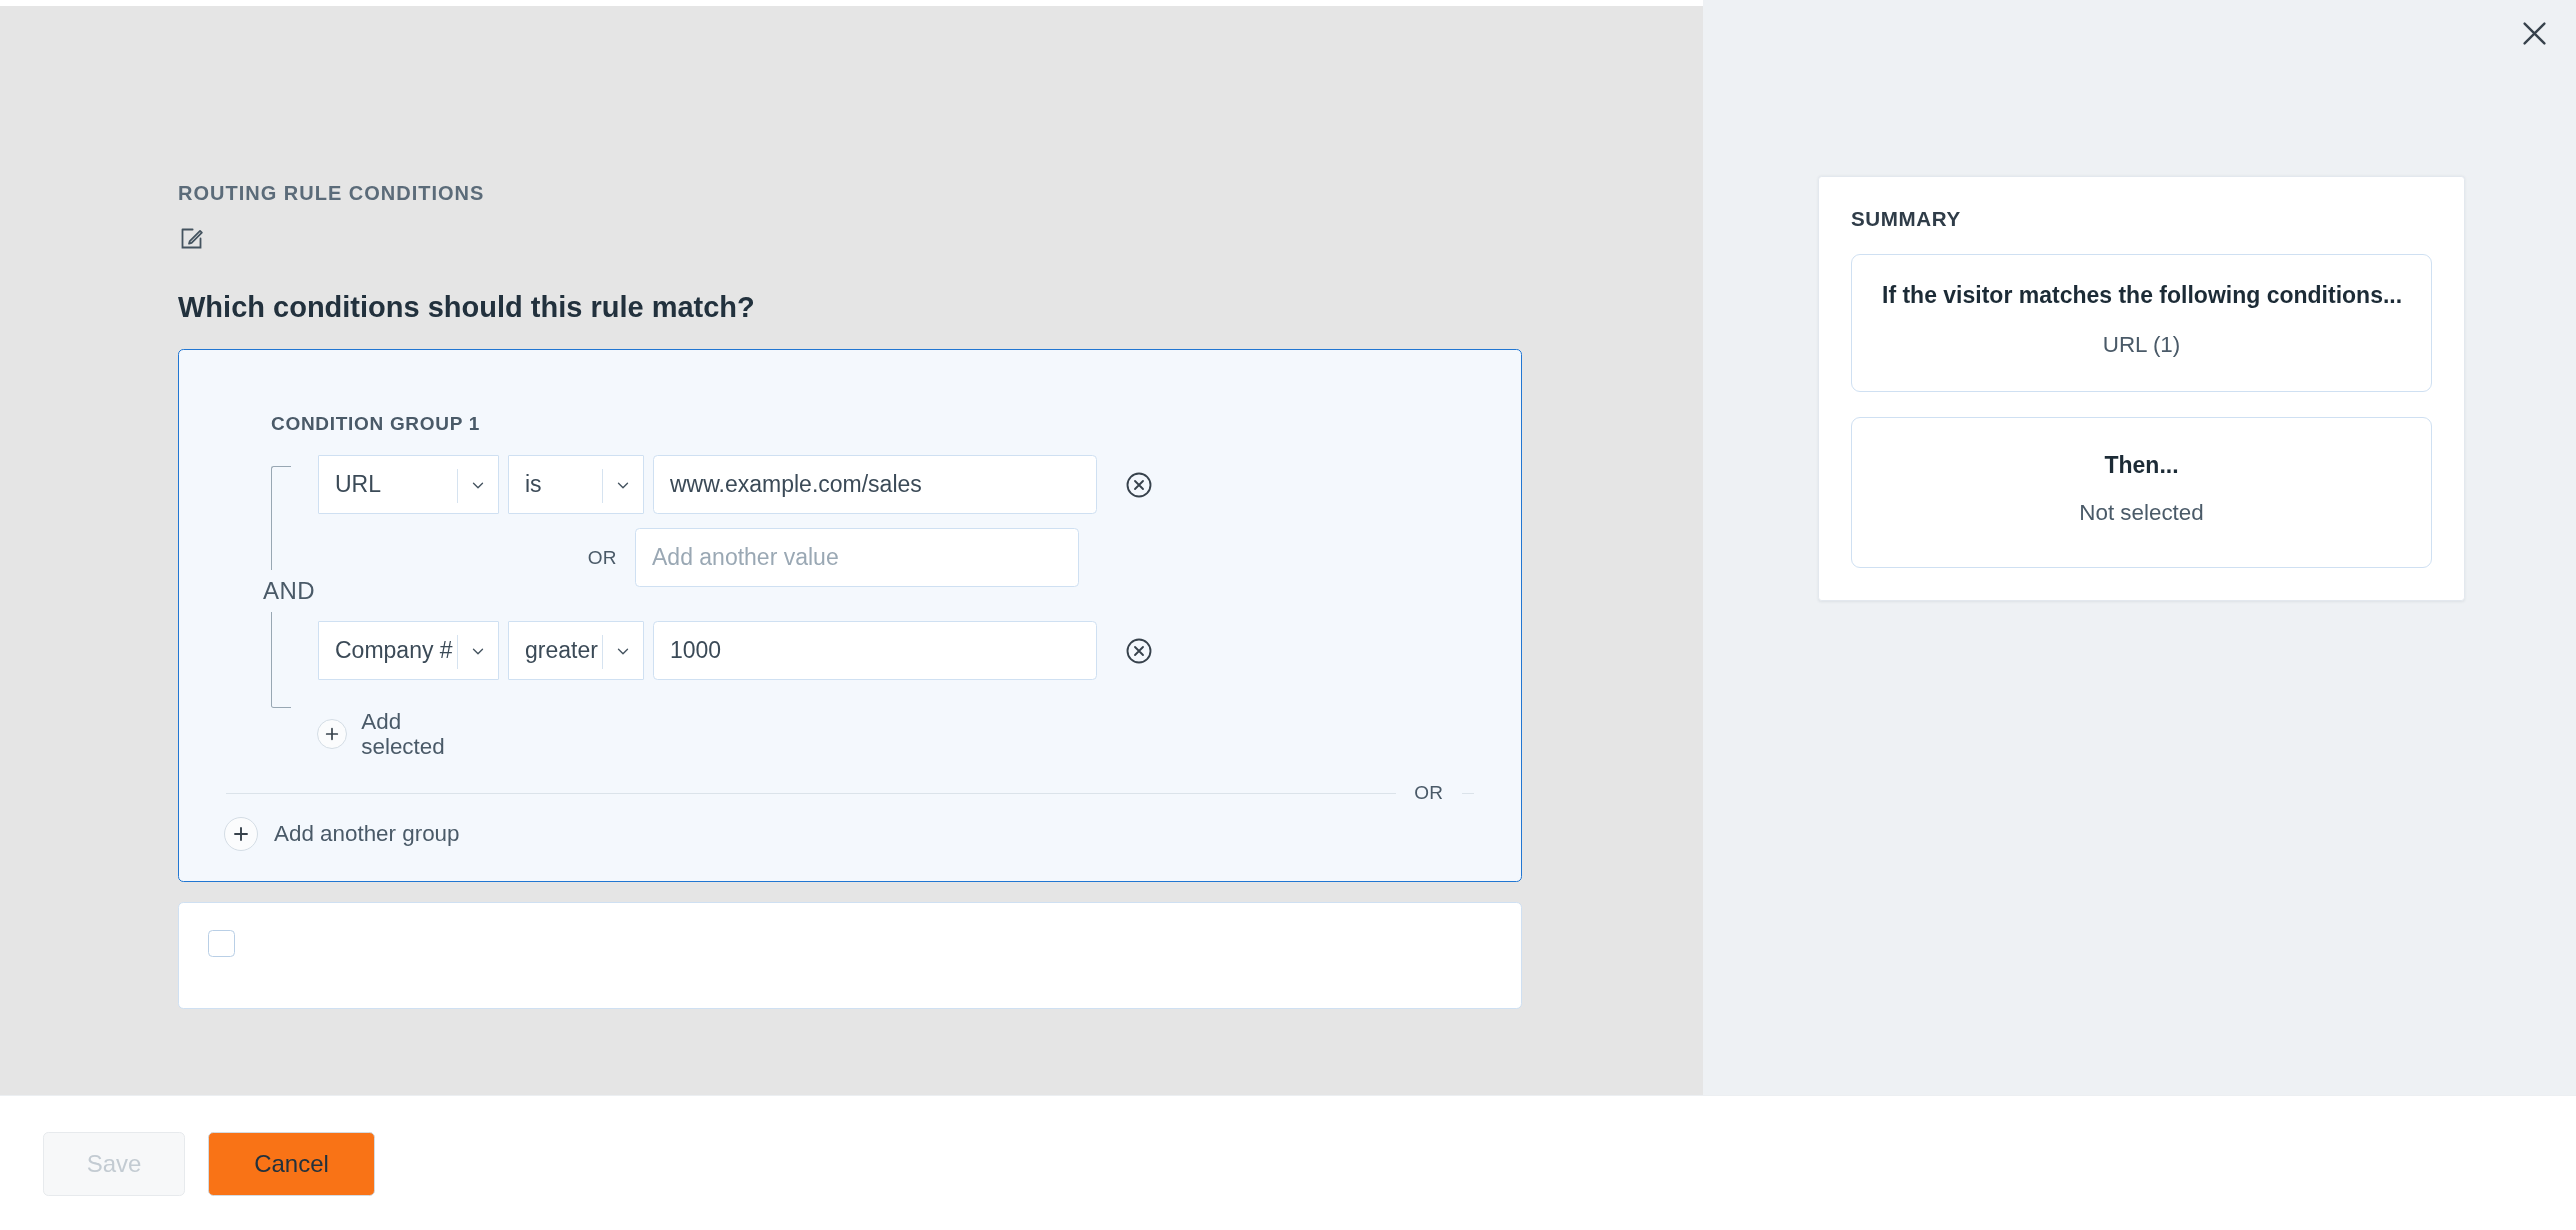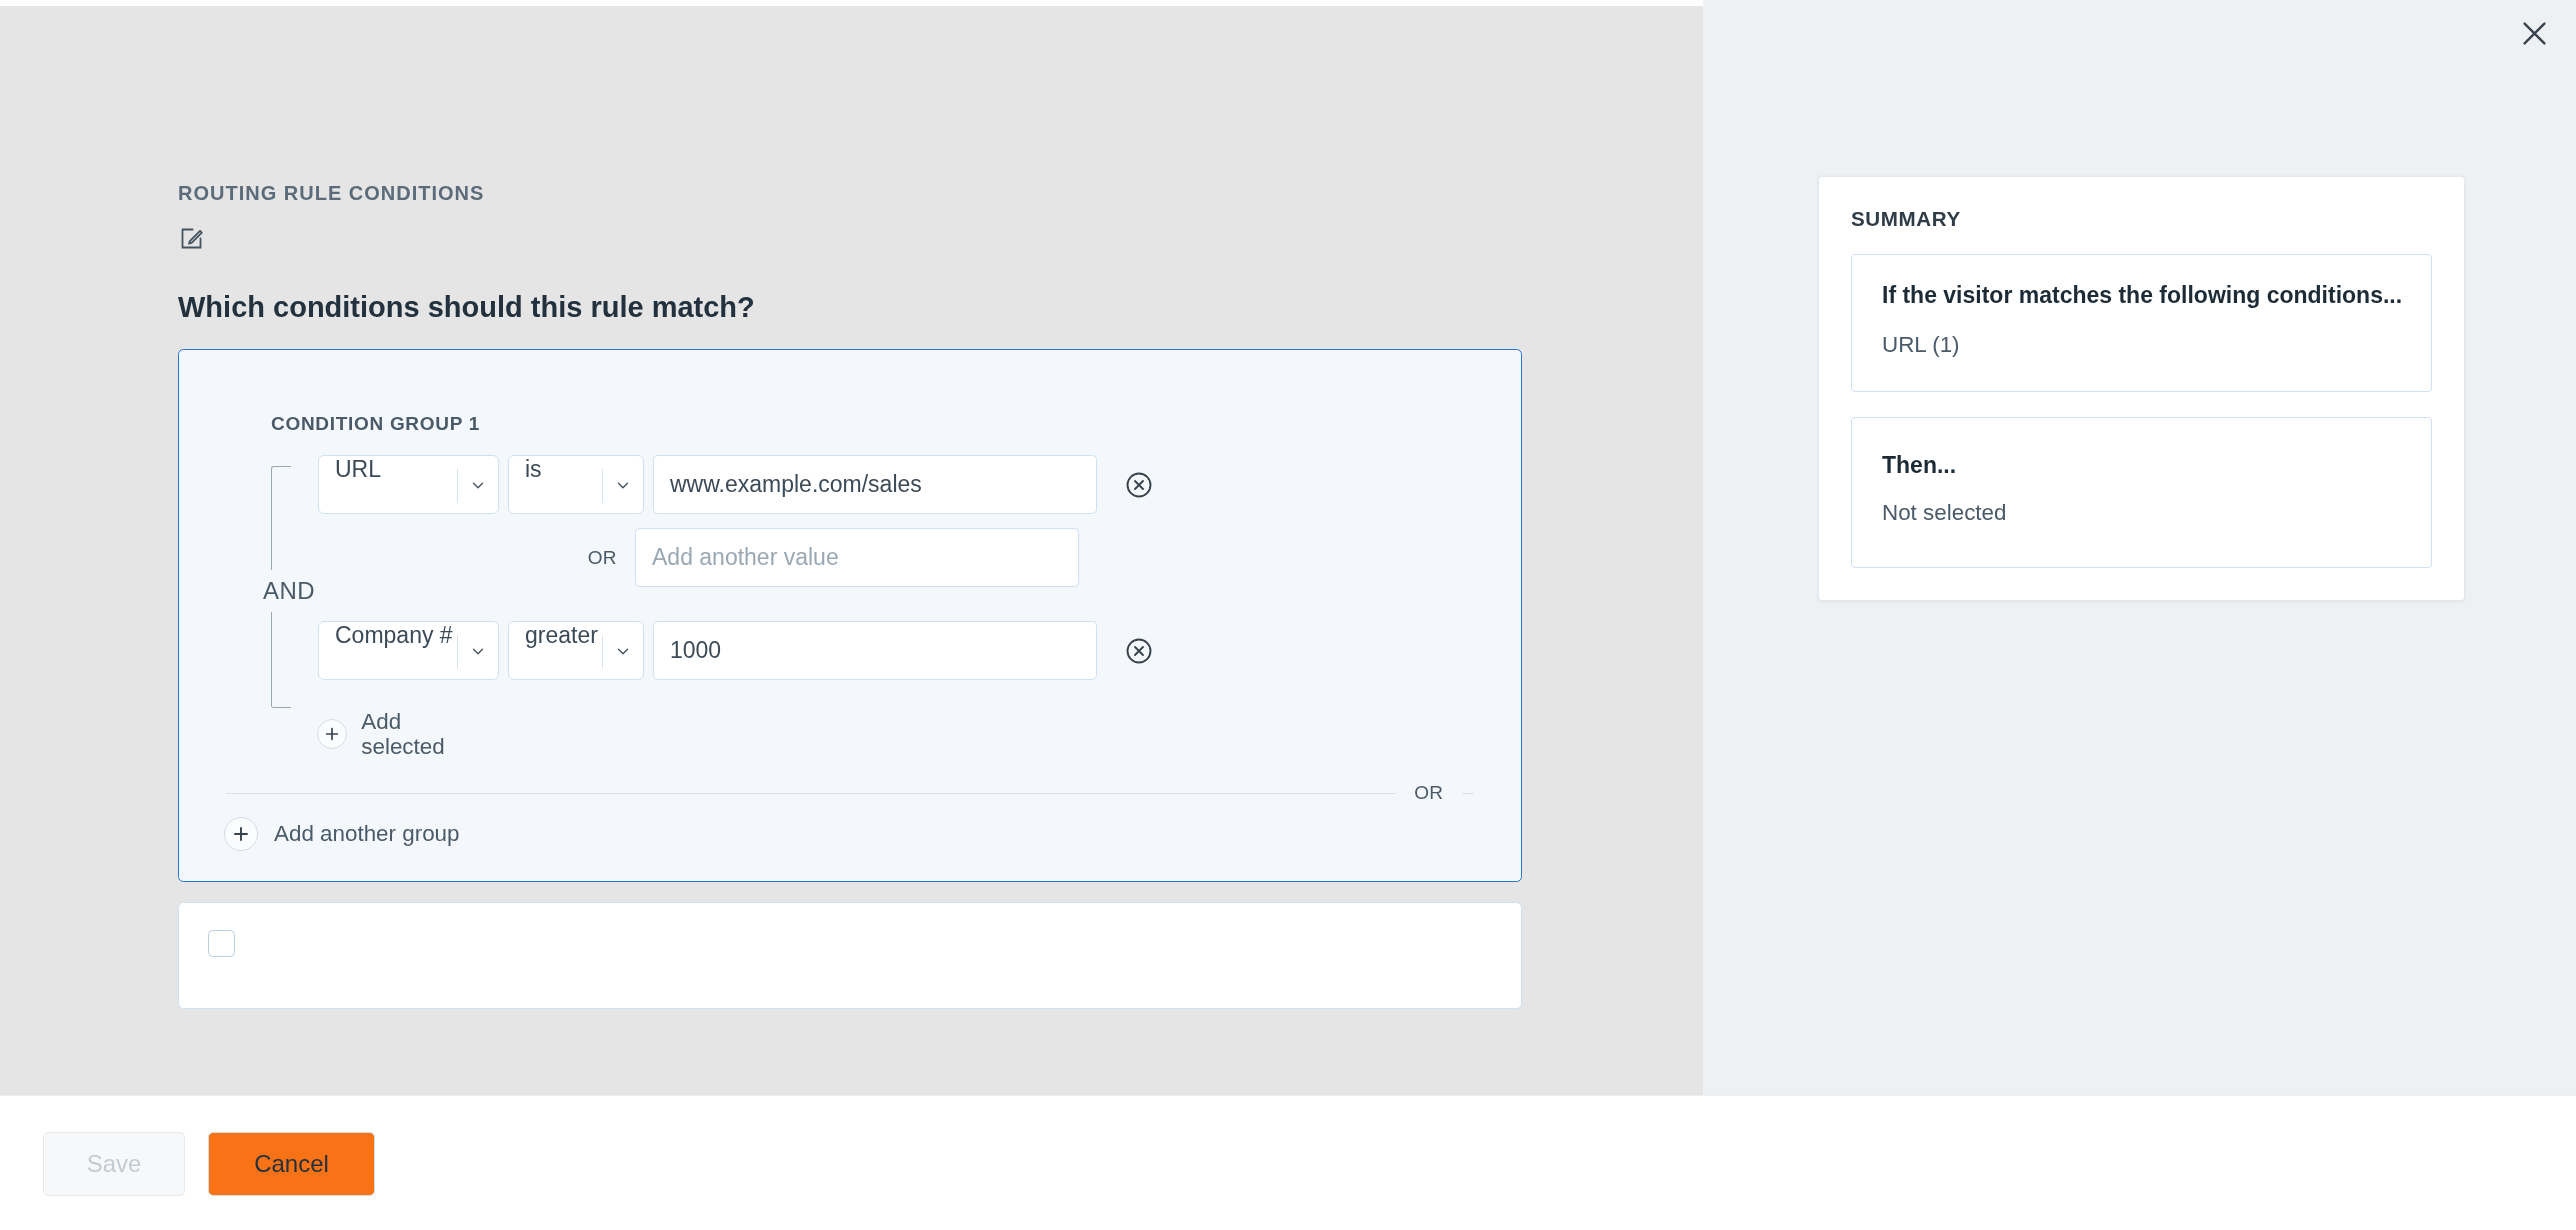--- a/index.html
+++ b/index.html
@@ -45,22 +45,23 @@
   }
   .summary-title {
     font-size: 20.6px;
     font-weight: 700;
     letter-spacing: 0.6px;
     color: #2f3c48;
     margin-bottom: 23px;
   }
   .summary-box {
     border: 0.9px solid #cfe0f2;
-    border-radius: 4px;
+    border-radius: 9px;
     padding: 27px 30px 30px 30px;
+    text-align: center;
   }
   .summary-box + .summary-box { margin-top: 25px; }
   .summary-box-head {
     font-size: 23px;
     font-weight: 700;
     color: #1c2b36;
     margin-bottom: 20px;
     white-space: nowrap;
   }
   .summary-line {
@@ -175,22 +176,23 @@
     align-items: center;
     gap: 9px;
   }
   .row-gap { margin-top: 34px; }
 
   .select {
     position: relative;
     height: 59px;
     background: #ffffff;
     border: 0.9px solid #cfe0f2;
-    border-radius: 6px;
-    display: flex;
+    border-radius: 1px;
+    display: flex;
+    align-items: center;
     cursor: pointer;
   }
   .select.w-field { width: 181px; }
   .select.w-op { width: 136px; }
   .sel-text {
     font-size: 23px;
     color: #3b4a57;
     padding-left: 16px;
     white-space: nowrap;
     overflow: hidden;

